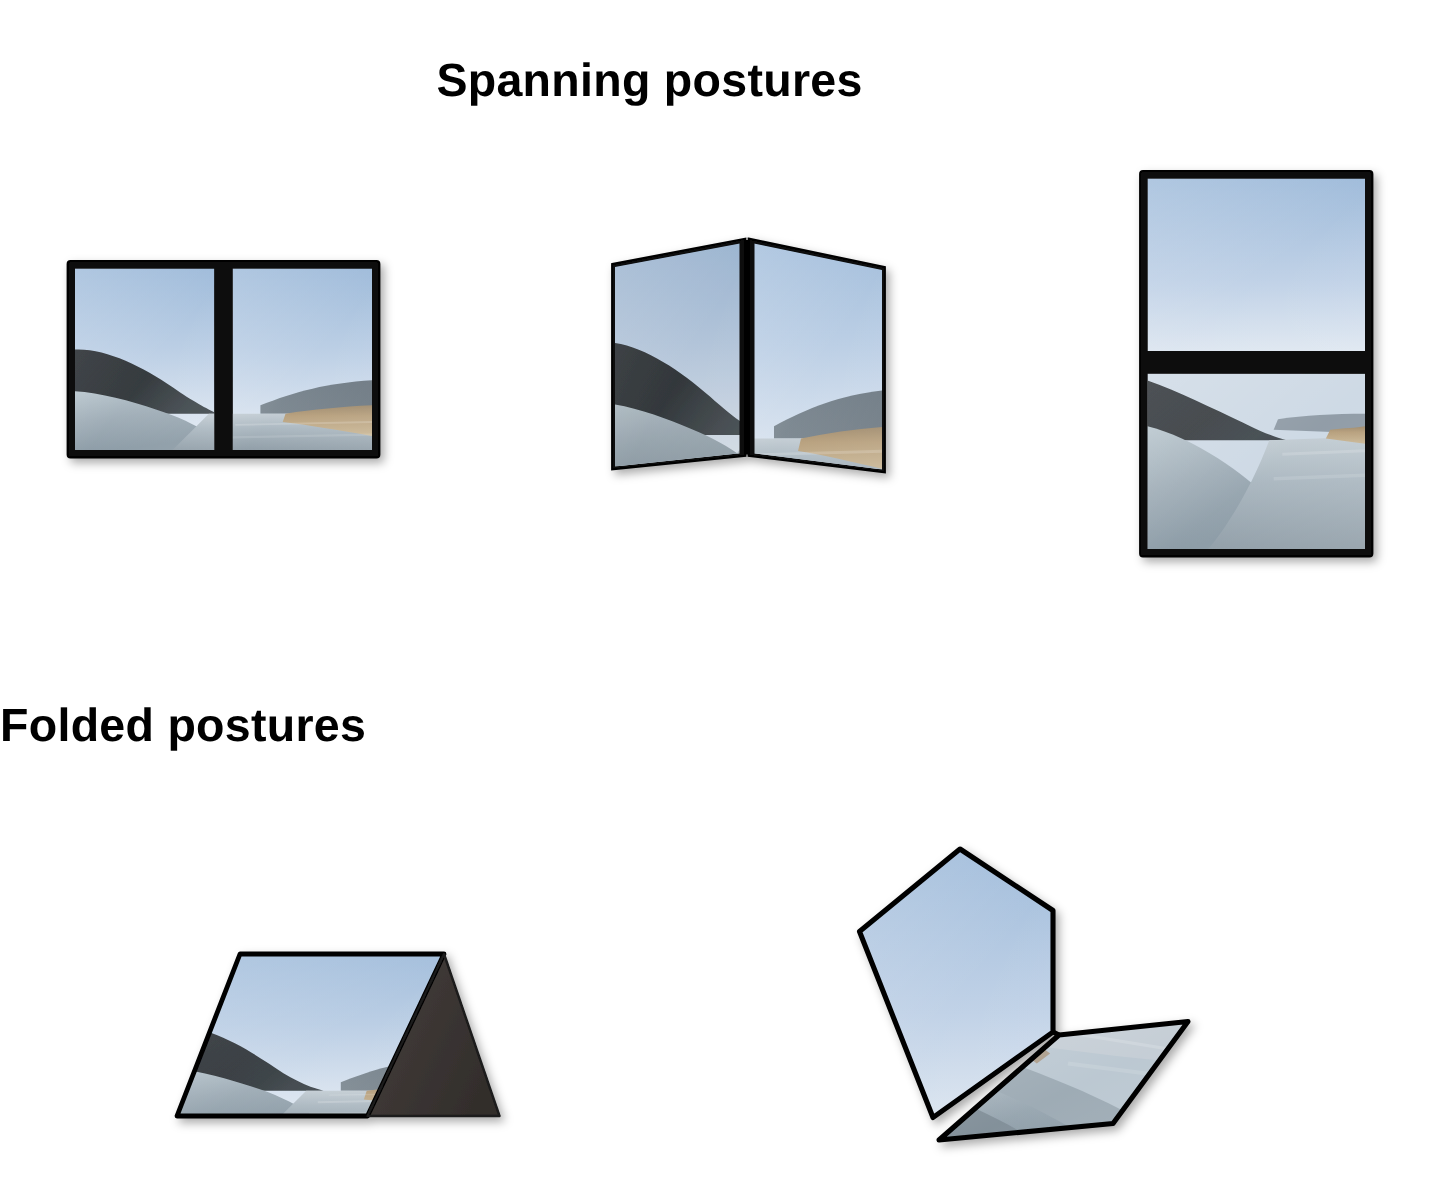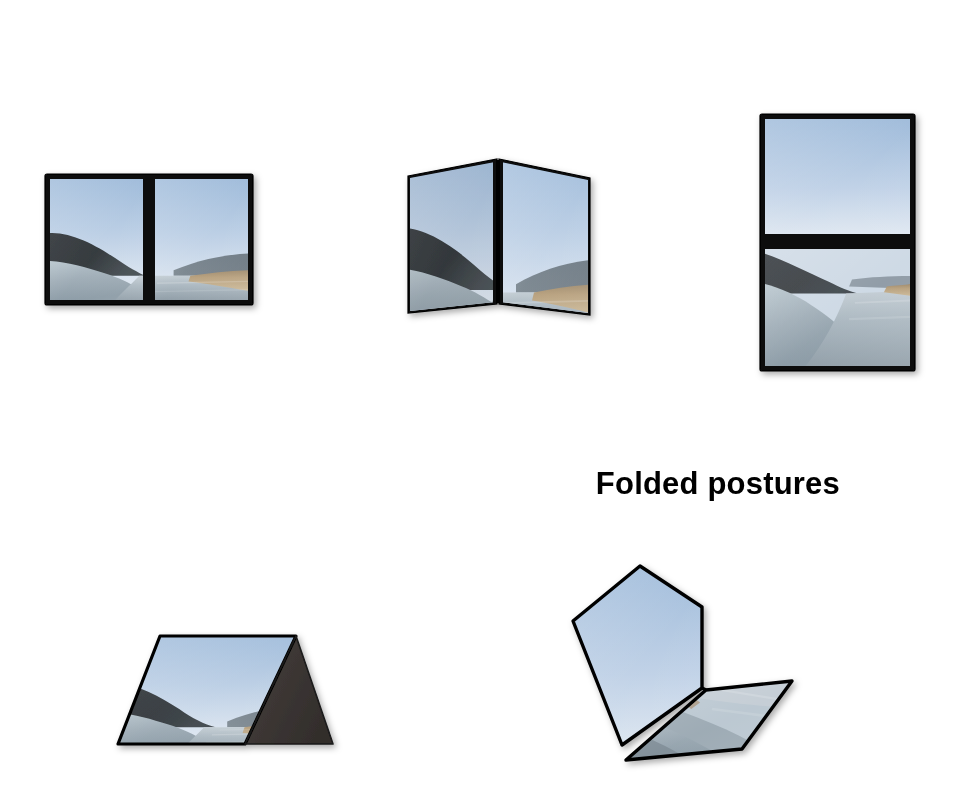--- a/index.html
+++ b/index.html
@@ -31,35 +31,36 @@
     left: 0;
     top: 36px;
     width: 866px;
     text-align: center;
     font-size: 31px;
   }
   #heading-folded {
     left: 0;
     top: 466px;
     width: 840px;
-    text-align: right;
+    text-align: left;
     font-size: 31px;
   }
   svg.figure {
     position: absolute;
     left: 0;
     top: 0;
     overflow: visible;
   }
 </style>
 </head>
 <body>
 
 <div class="stage">
 
+  <div class="heading" id="heading-spanning">Spanning postures</div>
 
   <div class="heading" id="heading-folded">Folded postures</div>
 
   <svg class="figure" width="966" height="788" viewBox="0 0 966 788">
     <defs>
 
       <linearGradient id="skyGrad" x1="0" y1="0" x2="0" y2="1">
         <stop offset="0%" stop-color="#9cb9d9"></stop>
         <stop offset="45%" stop-color="#b9cde4"></stop>
         <stop offset="80%" stop-color="#d6e1ee"></stop>

